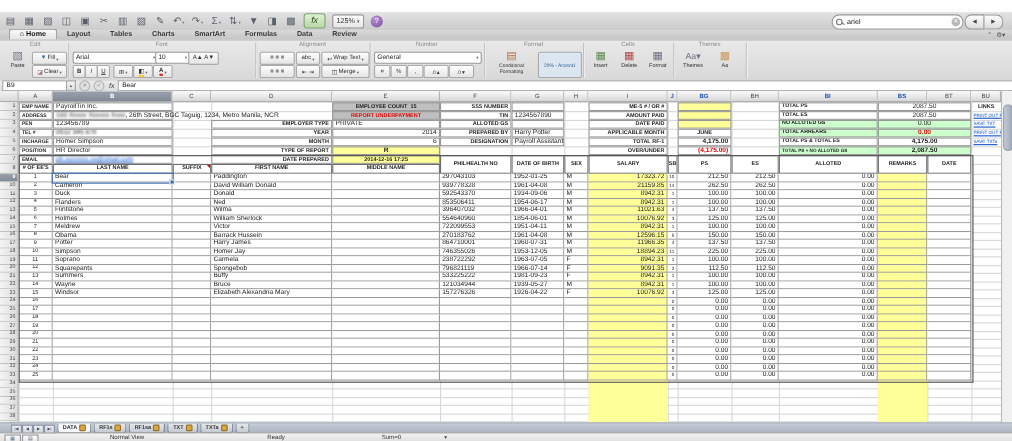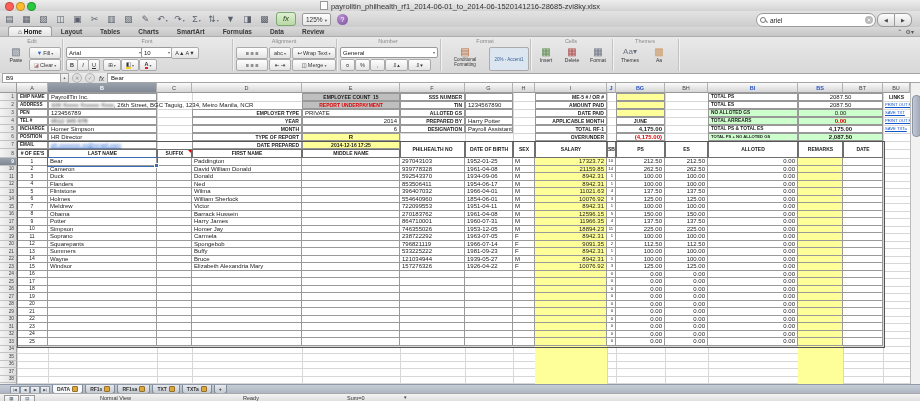--- a/index.html
+++ b/index.html
@@ -120,26 +120,20 @@
   .sb-view{position:absolute;left:100px;top:1px;}
   .sb-ready{position:absolute;left:243px;top:1px;}
   .sb-sum{position:absolute;left:347px;top:1px;}
   .sb-caret{position:absolute;left:403px;top:1px;font-size:4.5px;color:#444;}
 </style>
 </head>
 <body>
 
 <div class="win">
 
-  <div class="titlebar">
-    <div class="tl red"></div>
-    <div class="tl yel"></div>
-    <div class="tl grn"></div>
-    <div class="title"><span class="docic"></span><span>payrolltin_philhealth_rf1_2014-06-01_to_2014-06-1520141216-28685-zvi8ky.xlsx</span></div>
-  </div>
 
   <div class="toolbar">
     <span id="toolbar-icons" style="display:flex;align-items:center;">
         <span class="tbi">▤</span>
         <span class="tbi">▦</span>
         <span class="tbi">▨</span>
         <span class="tbi">◫</span>
         <span class="tbi">▣</span>
         <span class="tbi">✂</span>
         <span class="tbi">▥</span>

